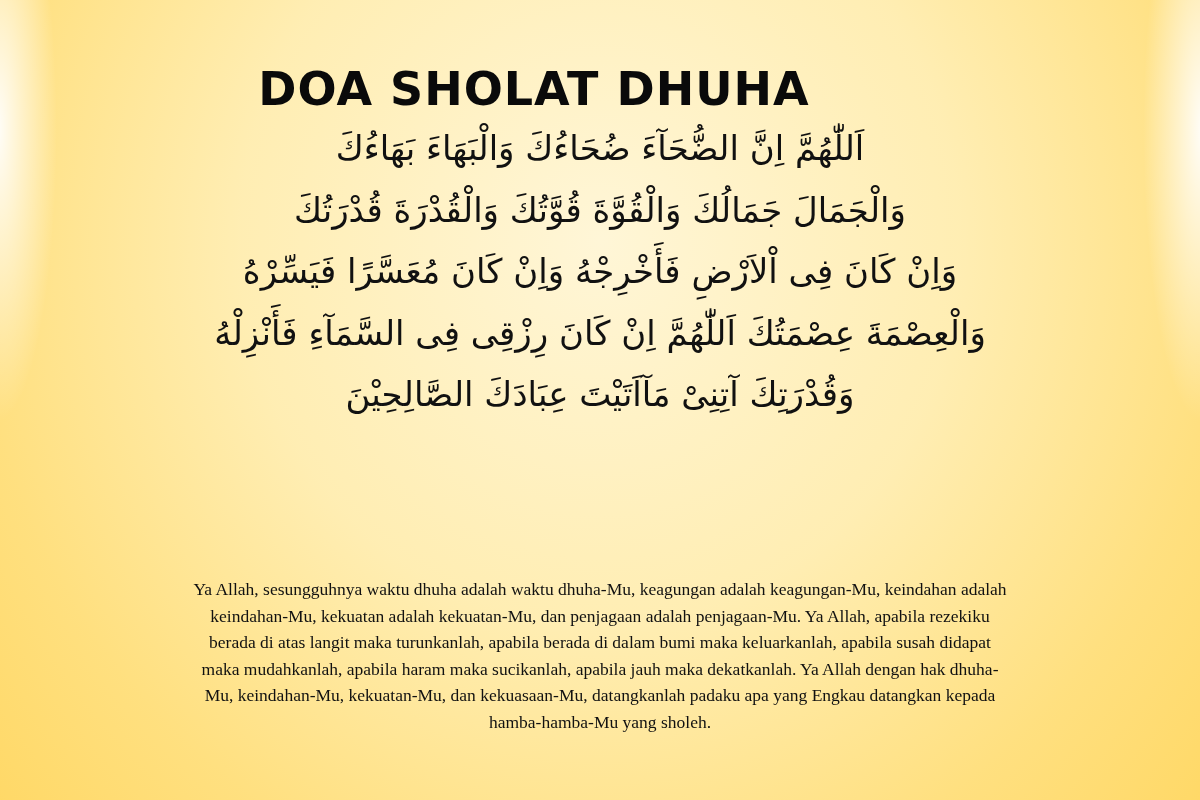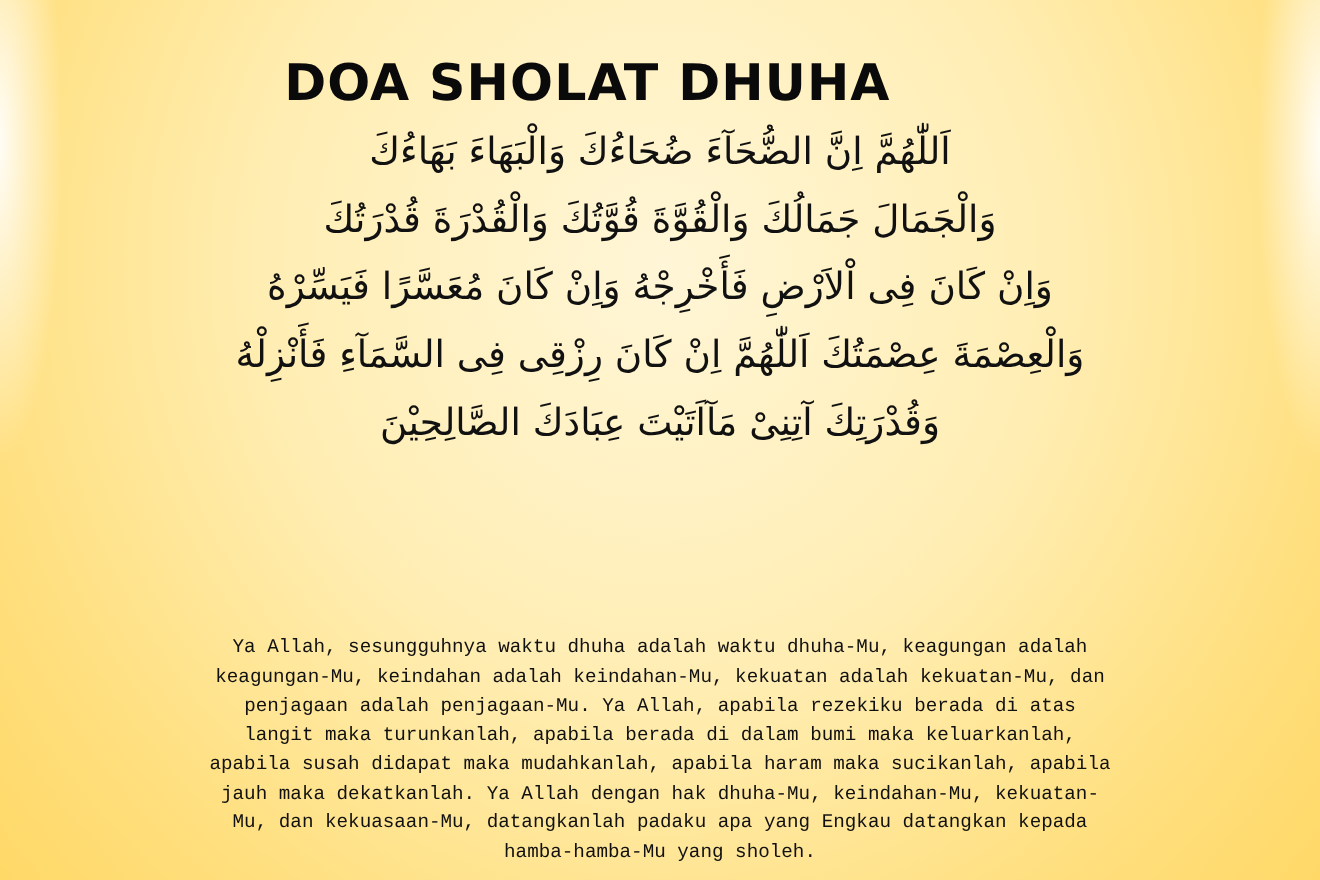--- a/index.html
+++ b/index.html
@@ -9,32 +9,32 @@
       radial-gradient(ellipse 75% 120% at 50% 30%, rgba(255,246,215,1) 0%, rgba(255,238,180,0.9) 40%, rgba(255,222,120,0.85) 70%, rgba(255,210,80,0.9) 100%),
       #ffe9a8;
   }
   .side-glow-l, .side-glow-r {
     position:absolute; top:0; width:140px; height:520px; pointer-events:none;
   }
   .side-glow-l { left:-30px; background: radial-gradient(ellipse 60% 80% at 20% 25%, rgba(255,255,255,0.95), rgba(255,255,255,0) 70%); }
   .side-glow-r { right:-30px; background: radial-gradient(ellipse 60% 80% at 80% 25%, rgba(255,255,255,0.95), rgba(255,255,255,0) 70%); }
   .page { position:absolute; inset:0; }
   .title {
-    position:absolute; top:48px; left:0; width:1068px; text-align:center;
+    position:absolute; top:62px; left:0; width:1068px; text-align:center;
     font-family:"DejaVu Sans", sans-serif; font-weight:bold; font-size:46px;
     letter-spacing:1px; color:#0a0a0a;
   }
   .arabic {
-    position:absolute; top:108px; left:0; width:1200px; text-align:center;
+    position:absolute; top:118px; left:0; width:1200px; text-align:center;
     direction:rtl; font-family:"DejaVu Sans", sans-serif; font-size:34px; color:#111;
   }
   .arabic .line { height:61.5px; line-height:61.5px; white-space:nowrap; }
   .translation {
     position:absolute; top:576px; left:190px; width:820px; text-align:center;
-    font-family:Liberation Mono, monospace; font-size:17.5px; line-height:26.5px; color:#111;
+    font-family:Liberation Serif, serif; font-size:17.5px; line-height:26.5px; color:#111;
   }
 </style>
 </head>
 <body>
 
 <div class="side-glow-l"></div>
 <div class="side-glow-r"></div>
 
 <div class="page">
   <h1 class="title" style="margin:0;">DOA SHOLAT DHUHA</h1>

